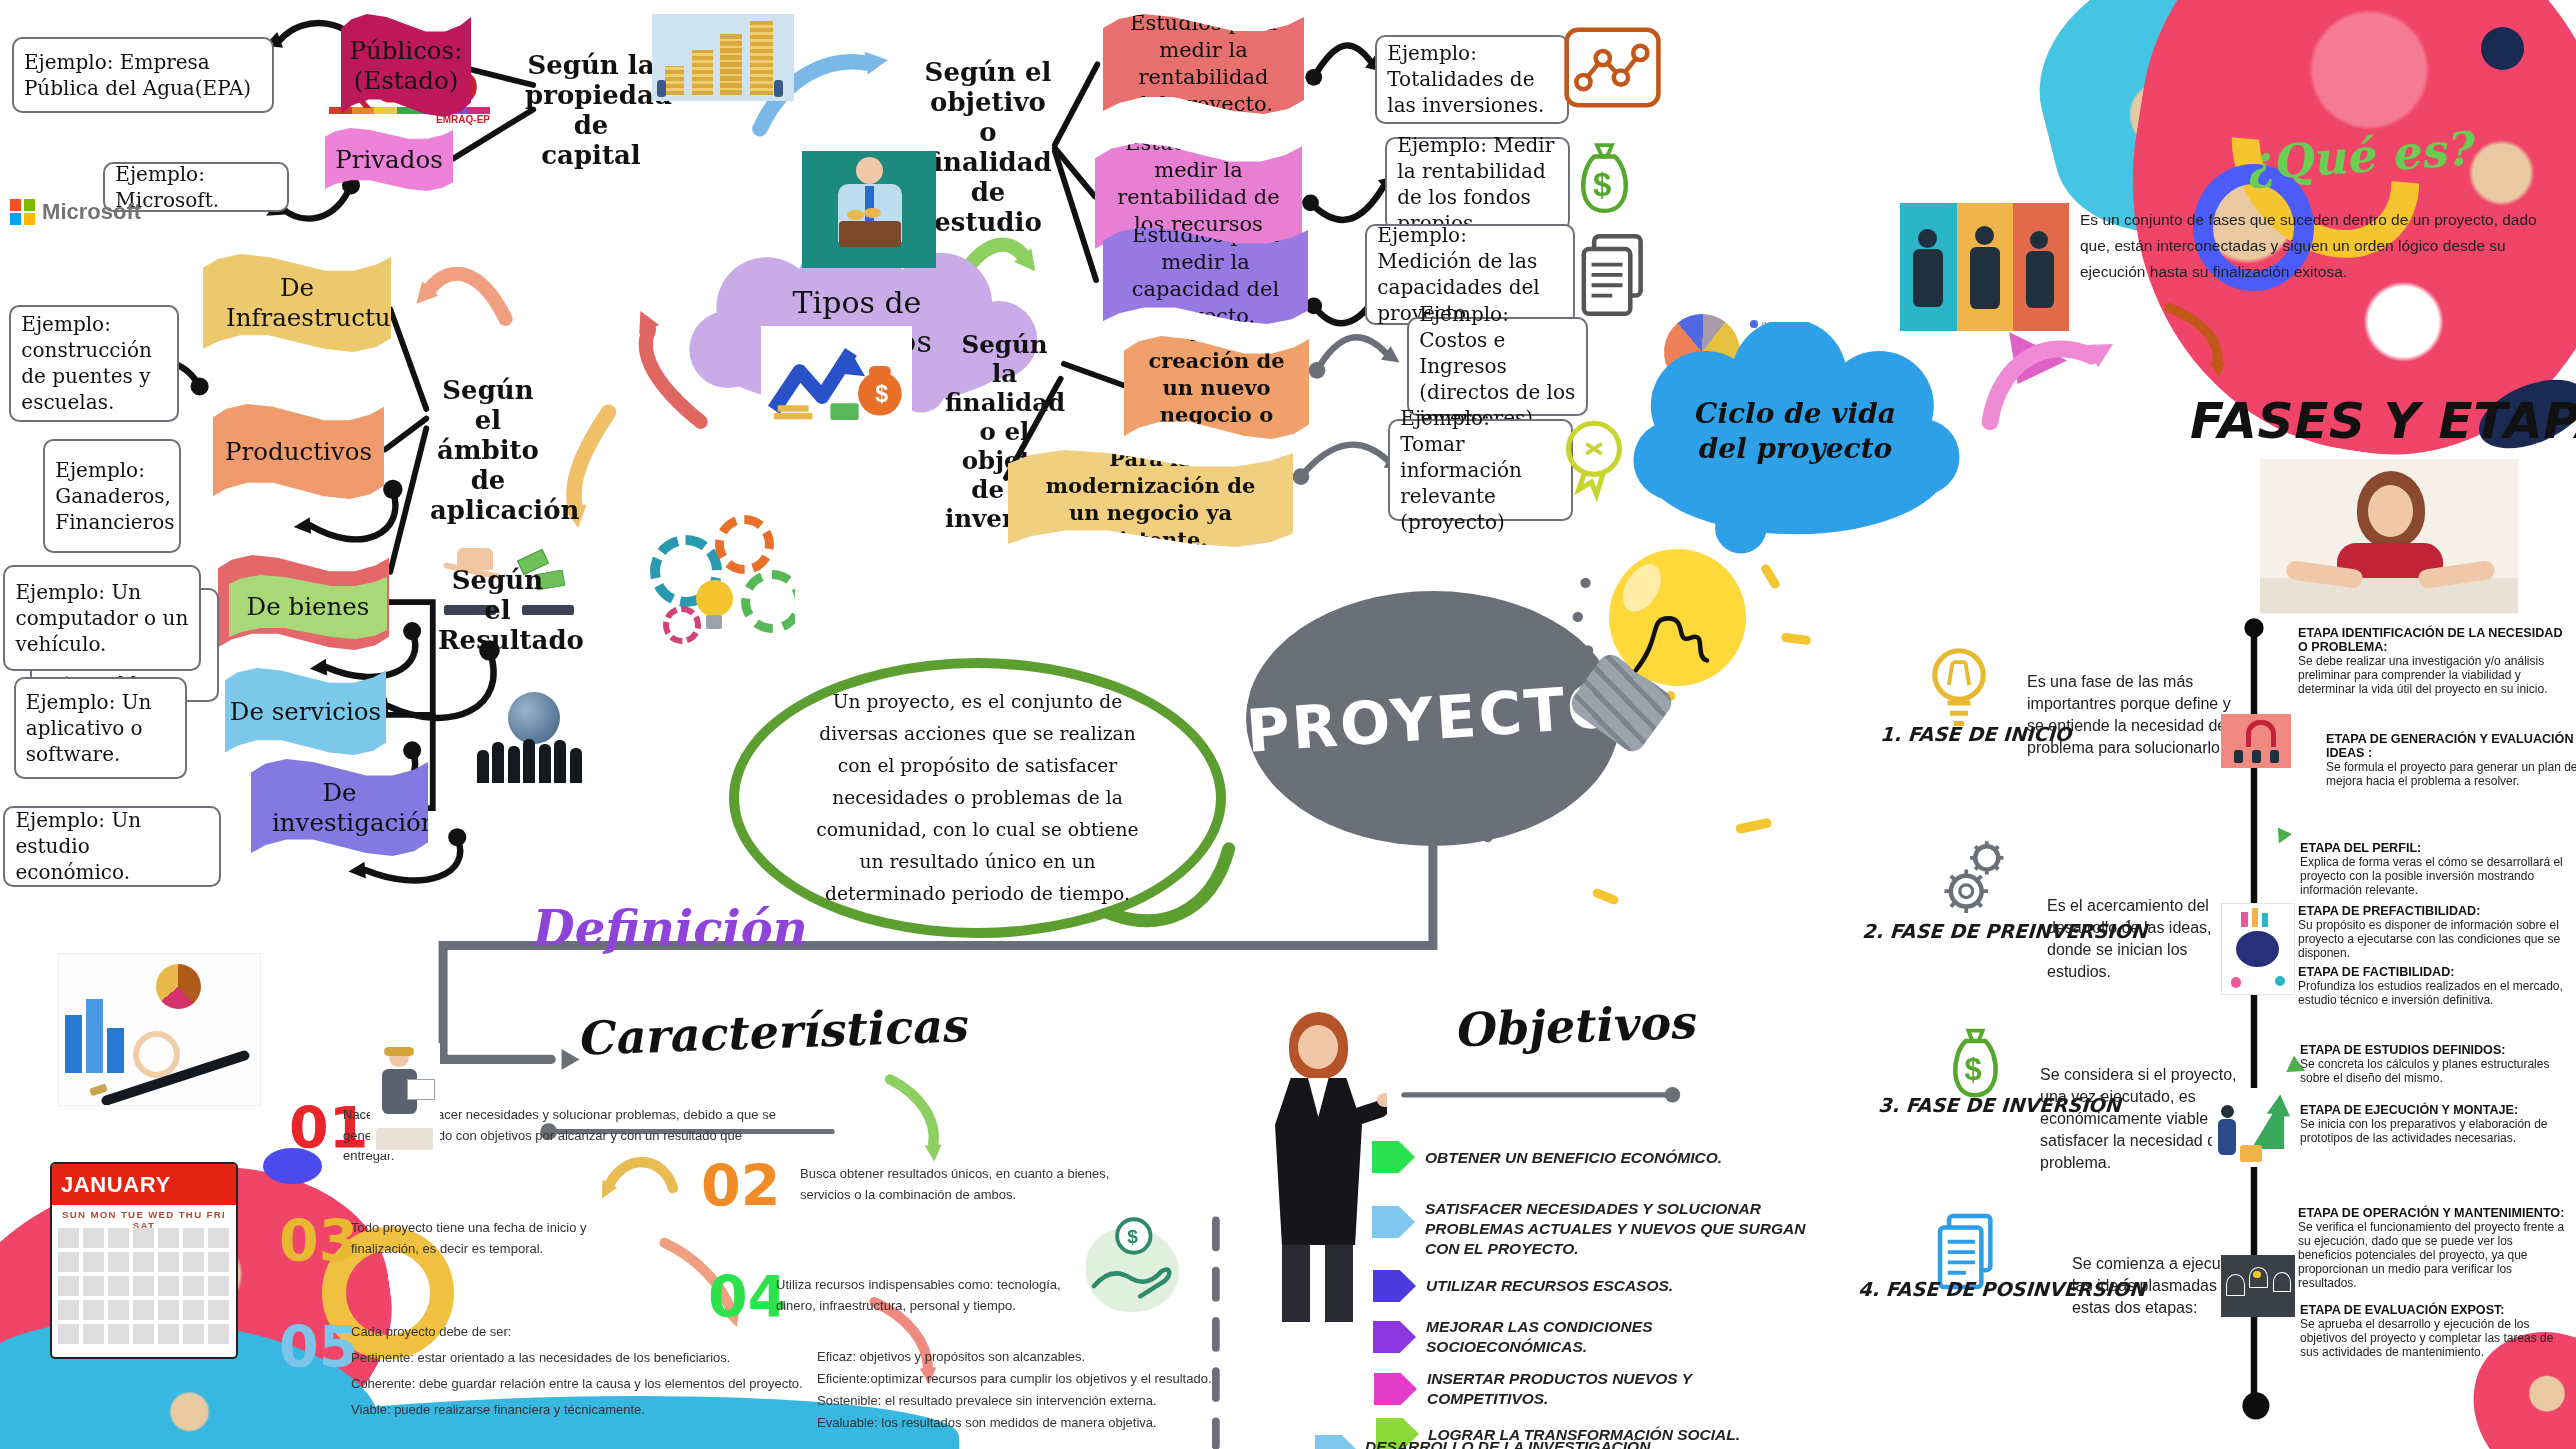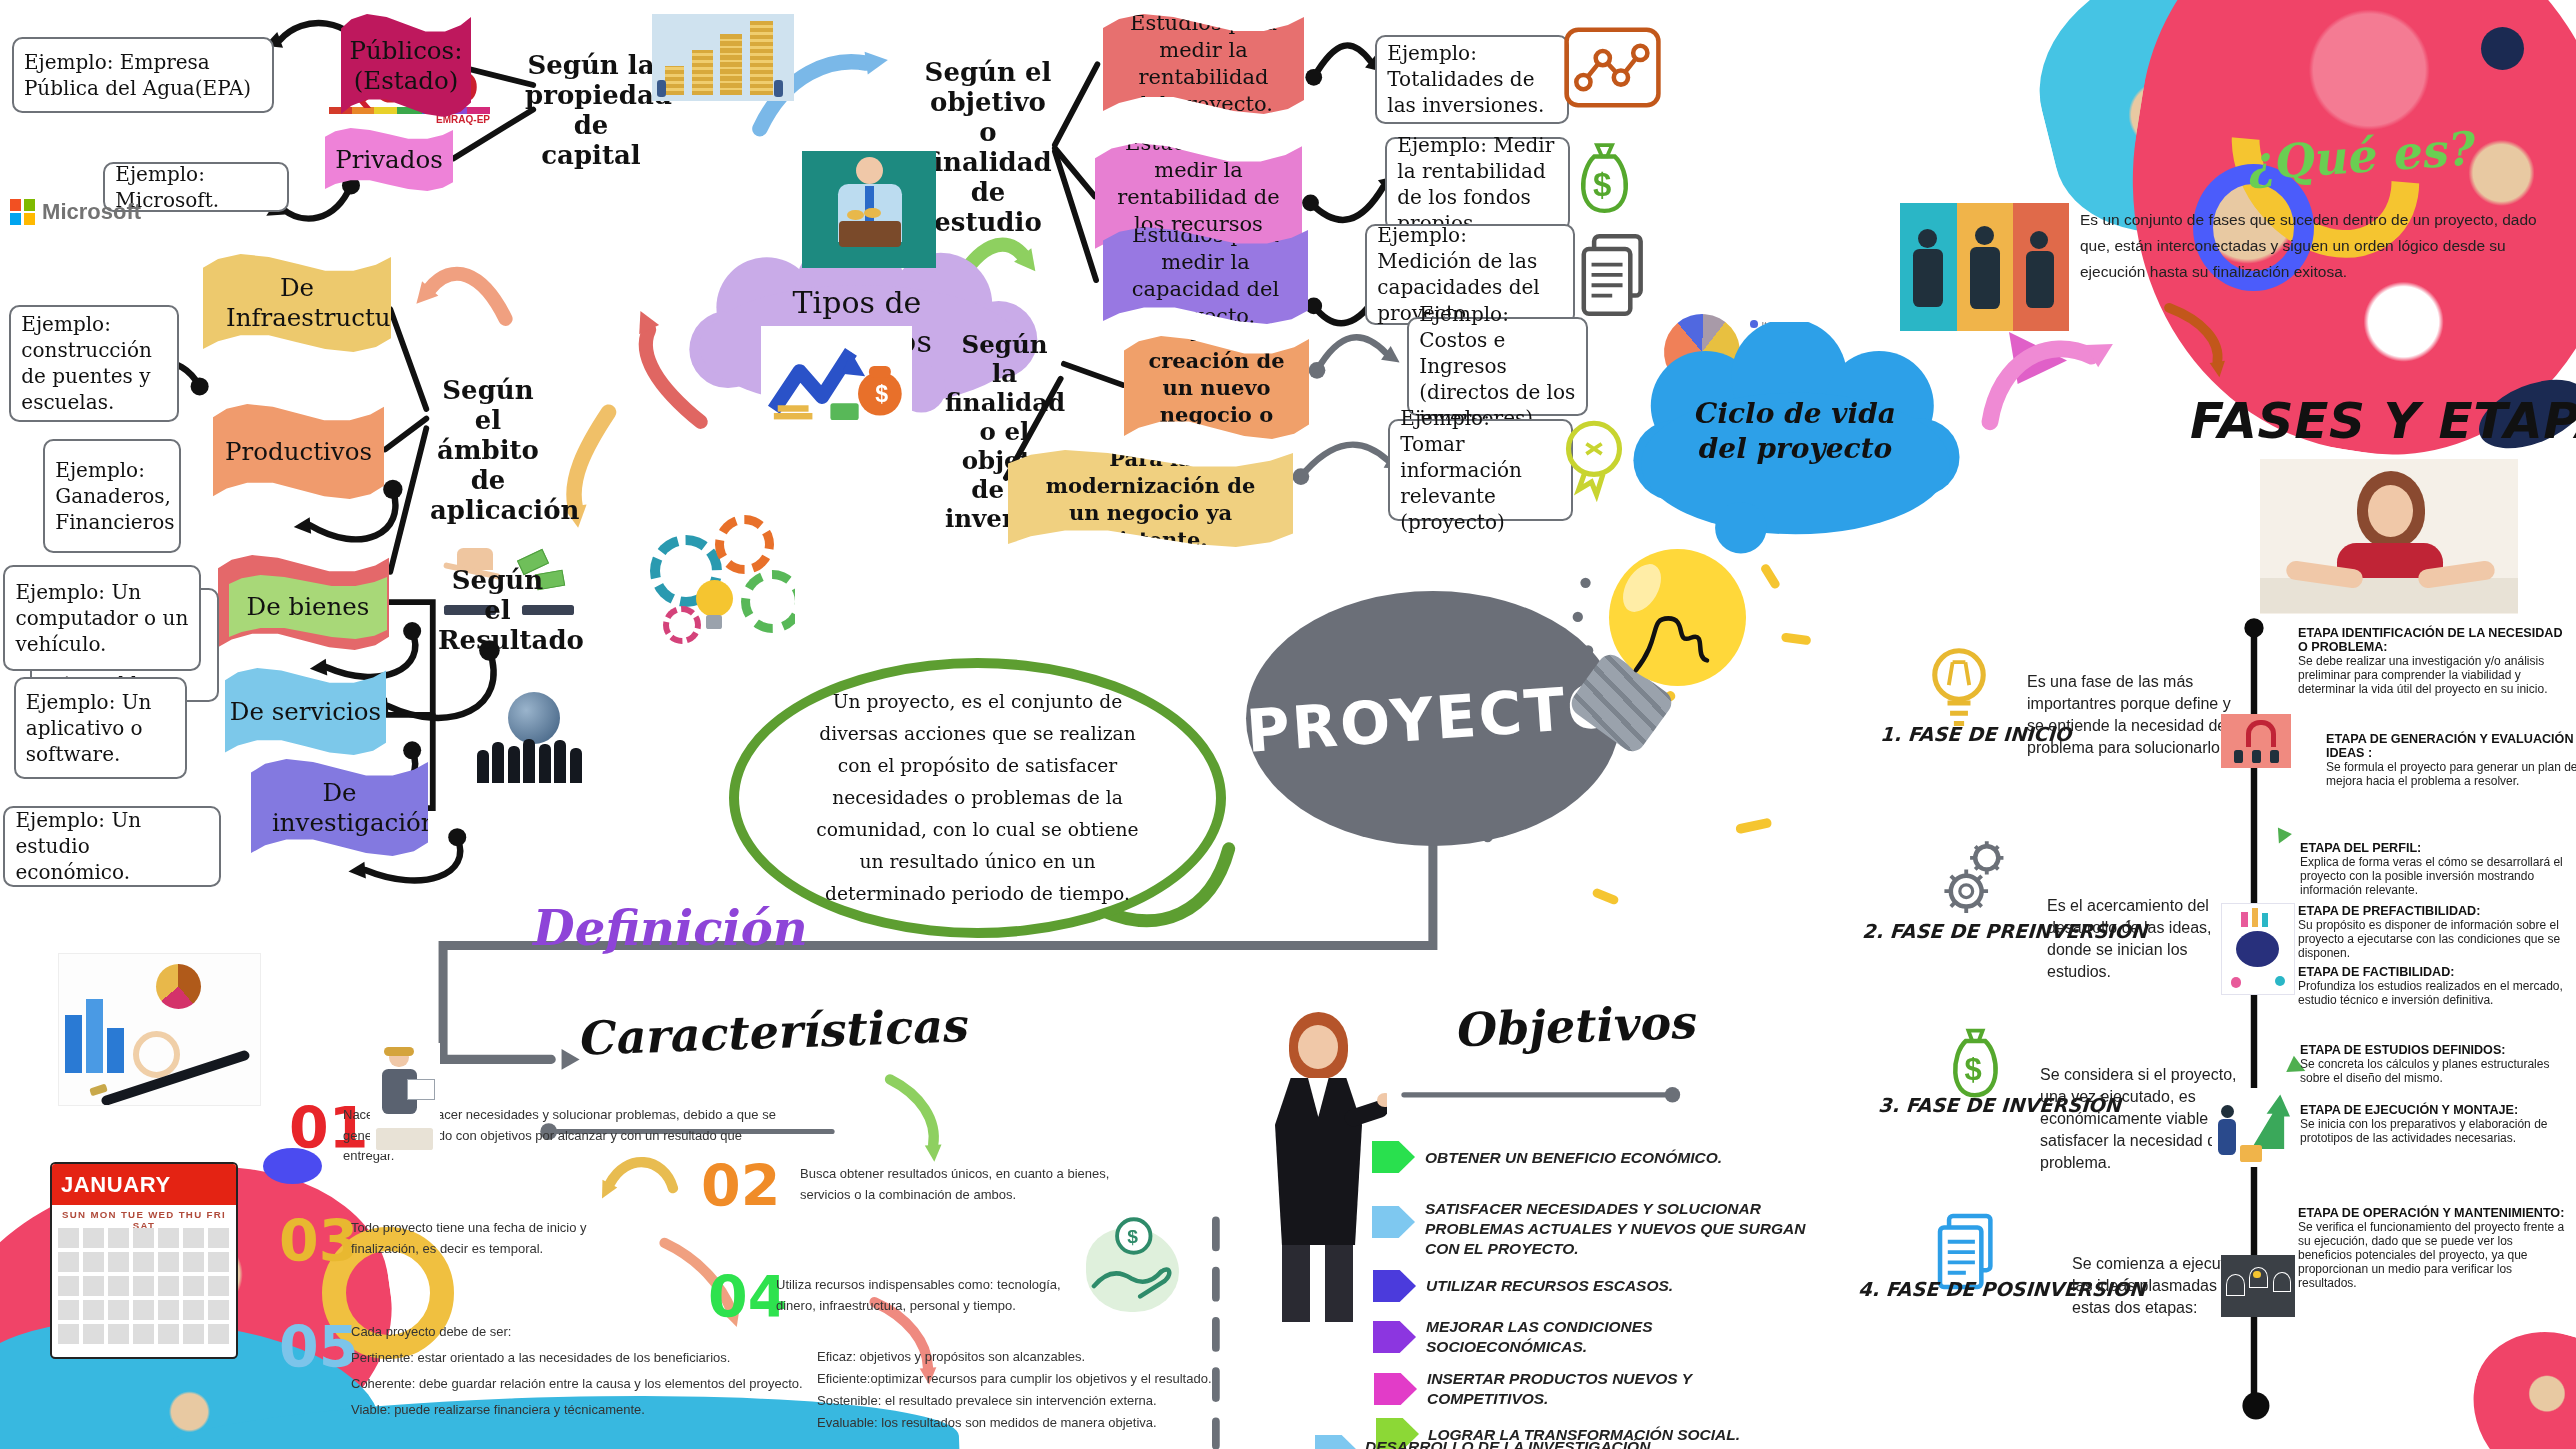--- a/index.html
+++ b/index.html
@@ -563,20 +563,24 @@
     <div class="etapa-body">Se concreta los cálculos y planes estructurales sobre el diseño del mismo.</div>
   </div>
   <div class="etapa" style="left:2300px;top:1103px;">
     <div class="etapa-title">ETAPA DE EJECUCIÓN Y MONTAJE:</div>
     <div class="etapa-body">Se inicia con los preparativos y elaboración de prototipos de las actividades necesarias.</div>
   </div>
   <div class="etapa" style="left:2298px;top:1206px;">
     <div class="etapa-title">ETAPA DE OPERACIÓN Y MANTENIMIENTO:</div>
     <div class="etapa-body">Se verifica el funcionamiento del proyecto frente a su ejecución, dado que se puede ver los beneficios potenciales del proyecto, ya que proporcionan un medio para verificar los resultados.</div>
   </div>
+  <div class="etapa" style="left:2300px;top:1303px;">
+    <div class="etapa-title">ETAPA DE EVALUACIÓN EXPOST:</div>
+    <div class="etapa-body">Se aprueba el desarrollo y ejecución de los objetivos del proyecto y completar las tareas de sus actividades de mantenimiento.</div>
+  </div>
 
   <div class="script" style="left:533px;top:900px;font-size:48px;color:#8e44d8;">Definición</div>
   <div class="abs" style="left:729px;top:658px;width:477px;height:260px;border-radius:50%;border:10.3px solid #5d9e31;background:#fff;display:flex;align-items:center;justify-content:center;">
     <div style="width:351px;font-family:'DejaVu Serif',serif;font-size:18.7px;line-height:32px;text-align:center;color:#111;">Un proyecto, es el conjunto de diversas acciones que se realizan con el propósito de satisfacer necesidades o problemas de la comunidad, con lo cual se obtiene un resultado único en un determinado periodo de tiempo.</div>
   </div>
 
   <div class="imgbox" style="left:58px;top:953px;width:201px;height:151px;background:#fdfdfd;border:0.6px solid #eee;">
     <div style="position:absolute;left:6.4px;top:61px;width:16.7px;height:58px;background:#2a7ad4;"></div>
     <div style="position:absolute;left:27px;top:45px;width:16.7px;height:74px;background:#4a9ae4;"></div>
     <div style="position:absolute;left:48px;top:74px;width:16.7px;height:45px;background:#2a7ad4;"></div>

